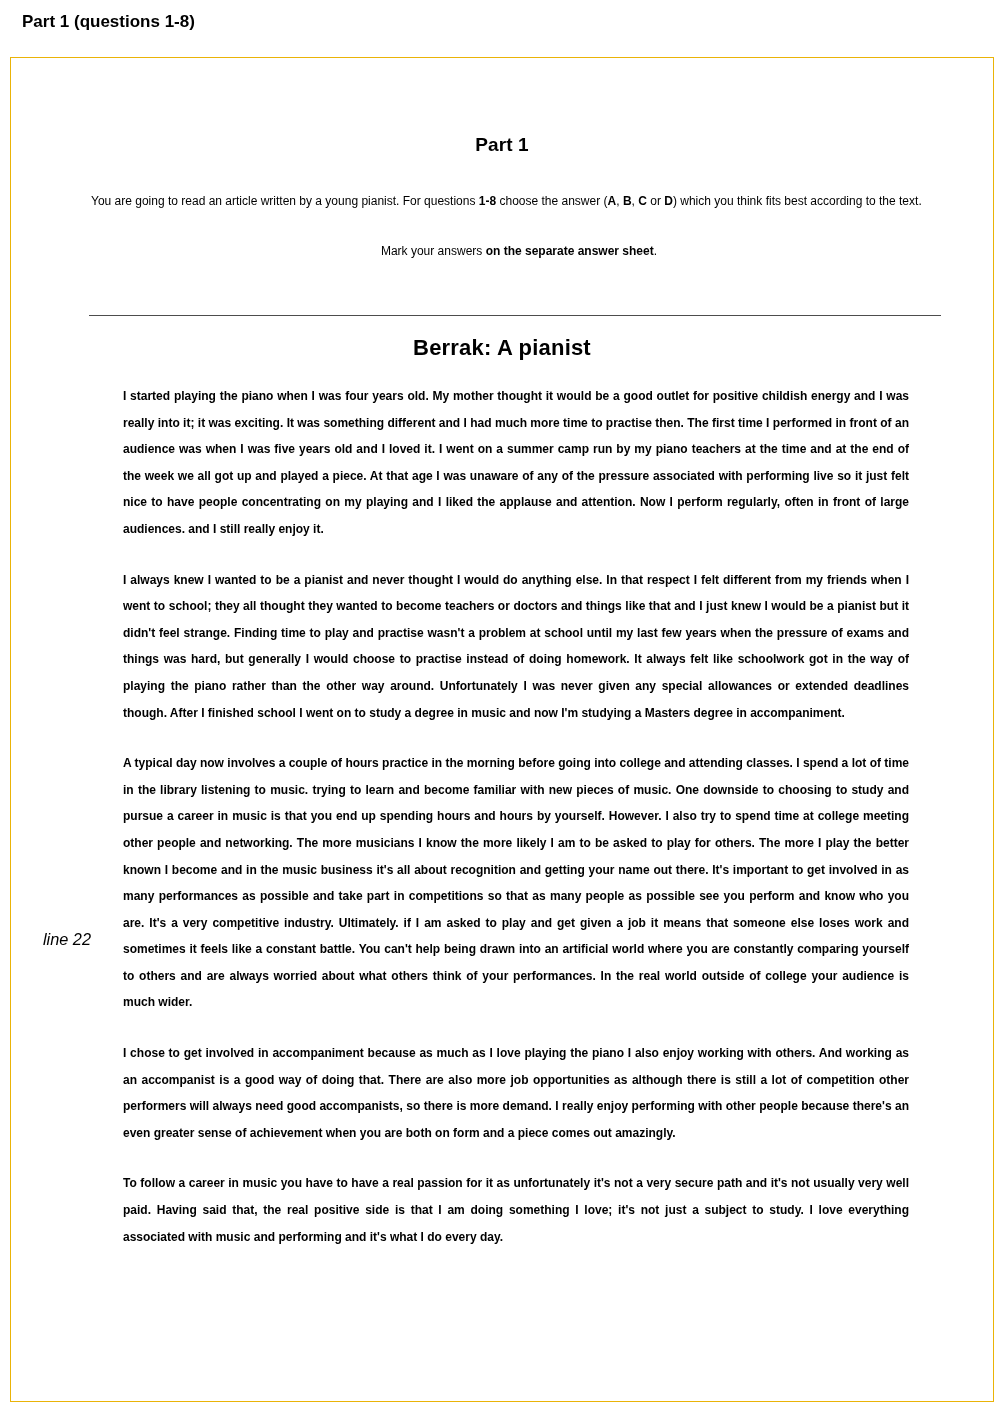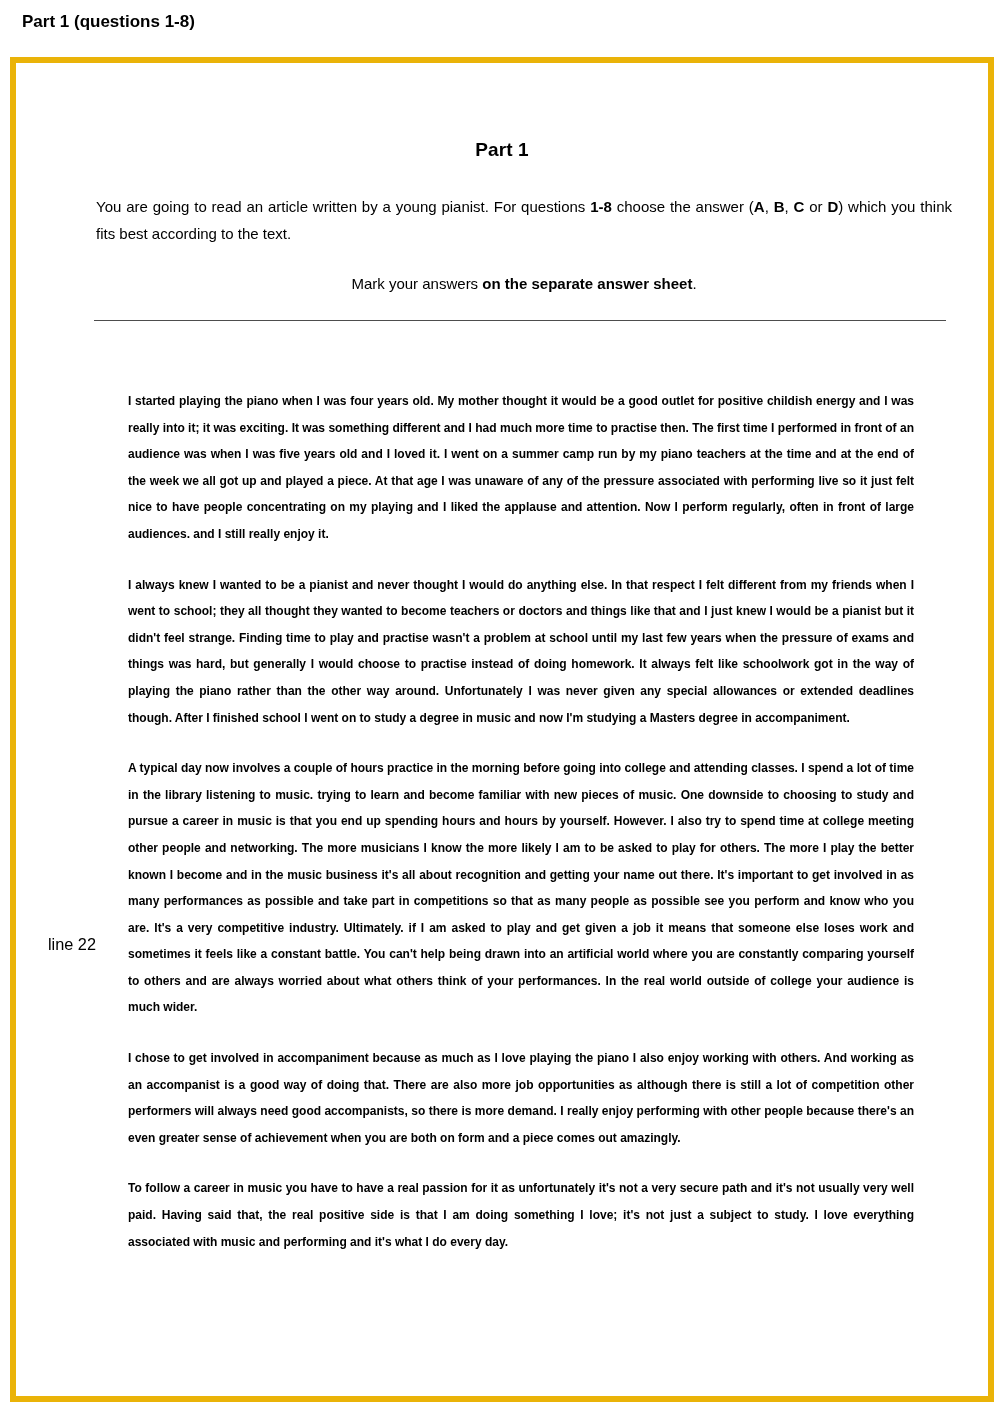--- a/index.html
+++ b/index.html
@@ -43,21 +43,21 @@
     white-space: pre;
   }
 
   
   .exam-frame {
     position: absolute;
     left: 10px;
     top: 57px;
     width: 984px;
     height: 1345px;
-    border: 6px solid #eab308;
+    border: 1px solid #eab308;
     box-sizing: border-box;
     background: #fff;
   }
 
   .frame-inner {
     position: relative;
     width: 100%;
     height: 100%;
   }
 
@@ -75,21 +75,21 @@
 
   
   .rubric {
     position: absolute;
     left: 80px;
     top: 130px;
     width: 856px;
   }
   .rubric p {
     margin: 0;
-    font-size: 15px;
+    font-size: 12px;
     line-height: 27px;
     text-align: justify;
     text-justify: inter-word;
   }
   .rubric p.rubric-second {
     margin-top: 23px;
     text-align: center;
   }
   .rubric b { font-weight: bold; }
 
@@ -131,20 +131,21 @@
     font-weight: bold;
   }
   .article-body p:last-child { margin-bottom: 0; }
 
   
   .line-marker {
     position: absolute;
     left: 32px;
     top: 868px;
     font-size: 16.3px;
+    font-style: italic;
     line-height: 26.6px;
     white-space: nowrap;
   }
 </style>
 </head>
 <body>
 
 <div class="page-header">
   <span class="header-subtitle">Part 1 (questions 1-8)</span>
 </div>
@@ -154,20 +155,21 @@
 
     <div class="part-heading">Part 1</div>
 
     <div class="rubric">
       <p><span>You are going to read an article written by a young pianist. For questions </span><b>1-8</b><span> choose the answer (</span><b>A</b><span>, </span><b>B</b><span>, </span><b>C</b><span> or </span><b>D</b><span>) which you think fits best according to the text.</span></p>
       <p class="rubric-second"><span>Mark your answers </span><b>on the separate answer sheet</b><span>.</span></p>
     </div>
 
     <div class="separator"></div>
 
+    <div class="article-title">Berrak: A pianist</div>
 
     <div class="line-marker">line 22</div>
 
     <div class="article-body">
       <p>I started playing the piano when I was four years old. My mother thought it would be a good outlet for positive childish energy and I was really into it; it was exciting. It was something different and I had much more time to practise then. The first time I performed in front of an audience was when I was five years old and I loved it. I went on a summer camp run by my piano teachers at the time and at the end of the week we all got up and played a piece. At that age I was unaware of any of the pressure associated with performing live so it just felt nice to have people concentrating on my playing and I liked the applause and attention. Now I perform regularly, often in front of large audiences. and I still really enjoy it.</p>
       <p>I always knew I wanted to be a pianist and never thought I would do anything else. In that respect I felt different from my friends when I went to school; they all thought they wanted to become teachers or doctors and things like that and I just knew I would be a pianist but it didn't feel strange. Finding time to play and practise wasn't a problem at school until my last few years when the pressure of exams and things was hard, but generally I would choose to practise instead of doing homework. It always felt like schoolwork got in the way of playing the piano rather than the other way around. Unfortunately I was never given any special allowances or extended deadlines though. After I finished school I went on to study a degree in music and now I'm studying a Masters degree in accompaniment.</p>
       <p>A typical day now involves a couple of hours practice in the morning before going into college and attending classes. I spend a lot of time in the library listening to music. trying to learn and become familiar with new pieces of music. One downside to choosing to study and pursue a career in music is that you end up spending hours and hours by yourself. However. I also try to spend time at college meeting other people and networking. The more musicians I know the more likely I am to be asked to play for others. The more I play the better known I become and in the music business it's all about recognition and getting your name out there. It's important to get involved in as many performances as possible and take part in competitions so that as many people as possible see you perform and know who you are. It's a very competitive industry. Ultimately. if I am asked to play and get given a job it means that someone else loses work and sometimes it feels like a constant battle. You can't help being drawn into an artificial world where you are constantly comparing yourself to others and are always worried about what others think of your performances. In the real world outside of college your audience is much wider.</p>
       <p>I chose to get involved in accompaniment because as much as I love playing the piano I also enjoy working with others. And working as an accompanist is a good way of doing that. There are also more job opportunities as although there is still a lot of competition other performers will always need good accompanists, so there is more demand. I really enjoy performing with other people because there's an even greater sense of achievement when you are both on form and a piece comes out amazingly.</p>
       <p>To follow a career in music you have to have a real passion for it as unfortunately it's not a very secure path and it's not usually very well paid. Having said that, the real positive side is that I am doing something I love; it's not just a subject to study. I love everything associated with music and performing and it's what I do every day.</p>
     </div>

